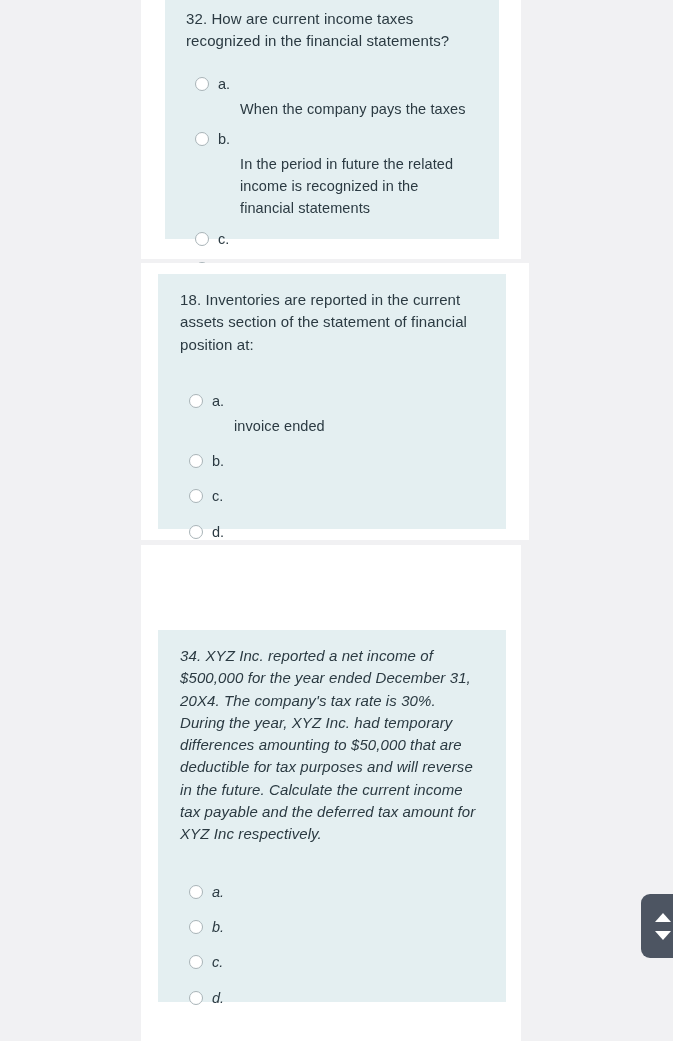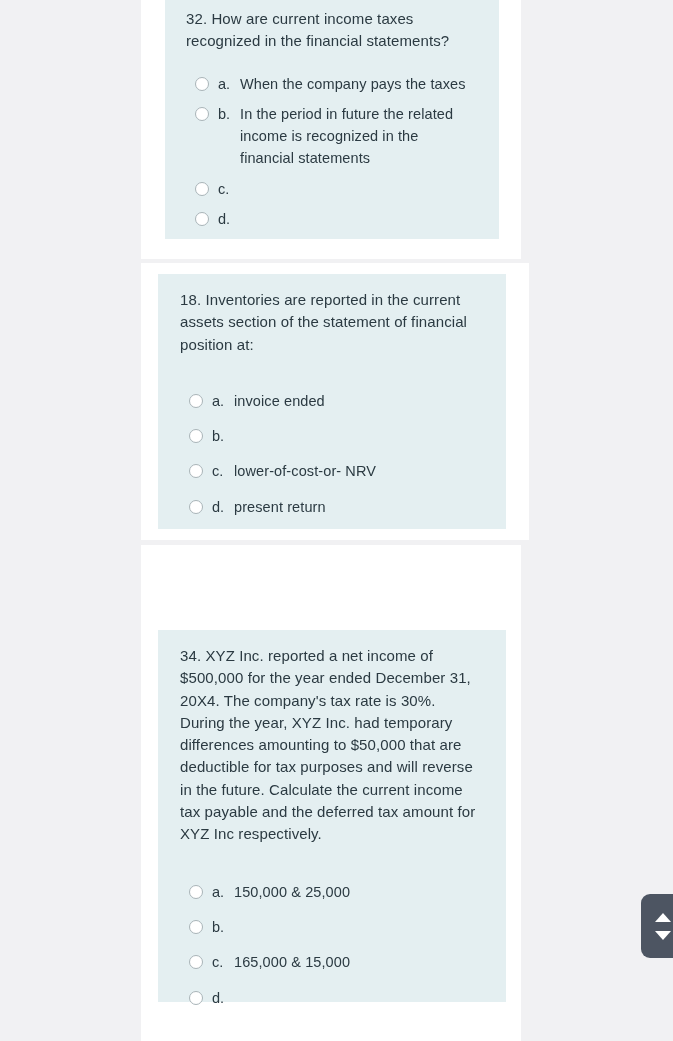--- a/index.html
+++ b/index.html
@@ -35,21 +35,21 @@
   #card-2 { left: 141px; top: 263px;  width: 380px; height: 277px; padding-left: 8px; }
   #card-3 { left: 141px; top: 545px;  width: 380px; height: 520px; }
 
   
   .qblock {
     position: absolute;
     background: #e4eff1;
   }
   #qblock-1 { left: 24px; top: 20px;  width: 334px; height: 239px; }
   #qblock-2 { left: 17px; top: 11px;  width: 348px; height: 255px; }
-  #qblock-3 { left: 17px; top: 85px;  width: 348px; height: 372px; }
+  #qblock-3 { left: 17px; top: 85px;  width: 348px; height: 372px; font-style: italic; }
 
   
   .stem {
     color: #2b3a42;
     font-size: 15px;
     line-height: 22.3px;
     margin: 0;
     letter-spacing: 0.1px;
   }
   #qblock-1 .stem { padding: 8px 28px 0 21px; }
@@ -94,20 +94,21 @@
     font-size: 14.5px;
     line-height: 22.3px;
   }
 
   .opt-text {
     flex: 1 1 auto;
     color: #2b3a42;
     font-size: 14.5px;
     line-height: 22.3px;
     letter-spacing: 0.1px;
+    margin-top: 25px;
   }
 
   
   .scroll-control {
     position: absolute;
     left: 641px;
     top: 894px;
     width: 44px;
     height: 64px;
     background: #4d5562;
@@ -167,48 +168,45 @@
           <span class="opt-letter">a.</span>
           <span class="opt-text">invoice ended</span>
         </li>
         <li class="option">
           <span class="radio"></span>
           <span class="opt-letter">b.</span>
         </li>
         <li class="option">
           <span class="radio"></span>
           <span class="opt-letter">c.</span>
-          <span class="opt-text">lower-of-cost-or- NRV</span>
         </li>
         <li class="option">
           <span class="radio"></span>
           <span class="opt-letter">d.</span>
           <span class="opt-text">present return</span>
         </li>
       </ul>
     </div>
   </div>
 
   <div class="card" id="card-3">
     <div class="qblock" id="qblock-3">
       <p class="stem">34. XYZ Inc. reported a net income of $500,000 for the year ended December 31, 20X4. The company's tax rate is 30%. During the year, XYZ Inc. had temporary differences amounting to $50,000 that are deductible for tax purposes and will reverse in the future. Calculate the current income tax payable and the deferred tax amount for XYZ Inc respectively.</p>
       <ul class="options">
         <li class="option">
           <span class="radio"></span>
           <span class="opt-letter">a.</span>
-          <span class="opt-text">150,000 &amp; 25,000</span>
         </li>
         <li class="option">
           <span class="radio"></span>
           <span class="opt-letter">b.</span>
         </li>
         <li class="option">
           <span class="radio"></span>
           <span class="opt-letter">c.</span>
-          <span class="opt-text">165,000 &amp; 15,000</span>
         </li>
         <li class="option">
           <span class="radio"></span>
           <span class="opt-letter">d.</span>
         </li>
       </ul>
     </div>
   </div>
 
 </div>

